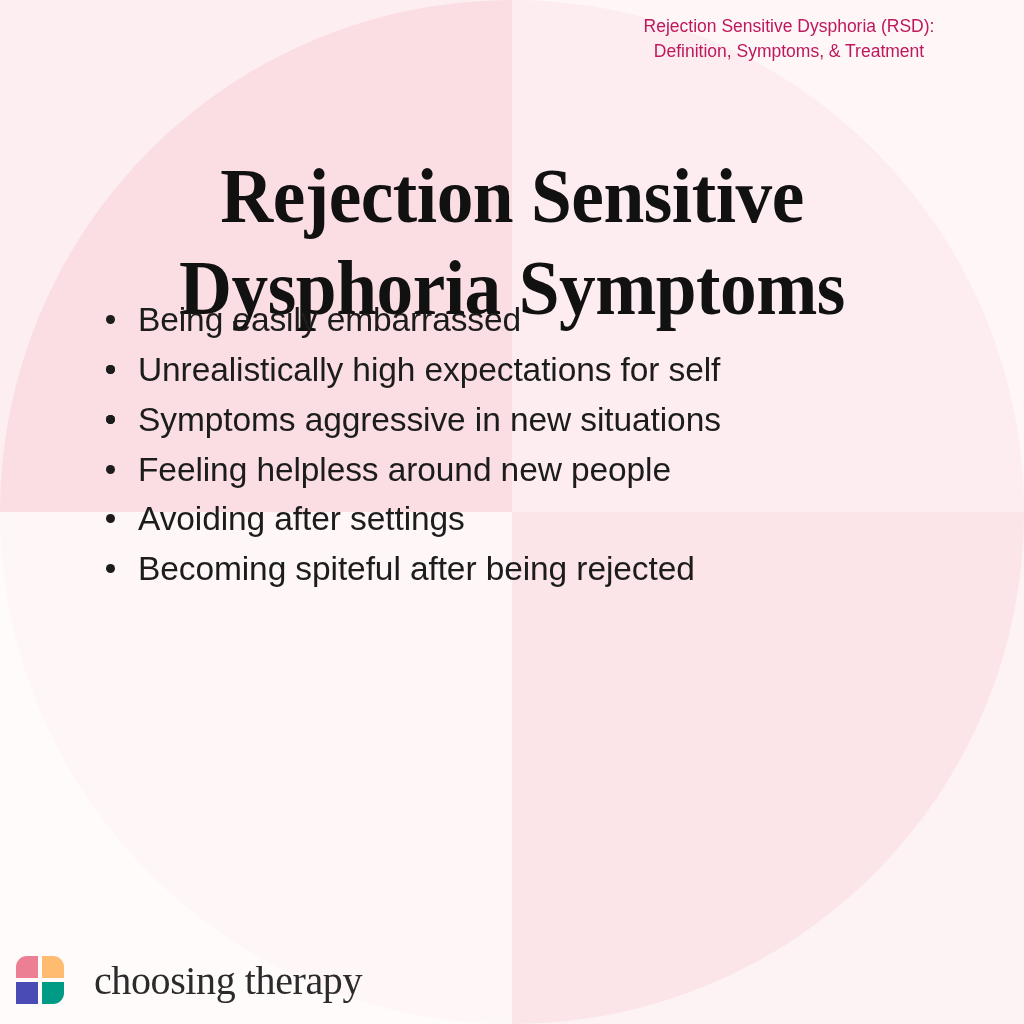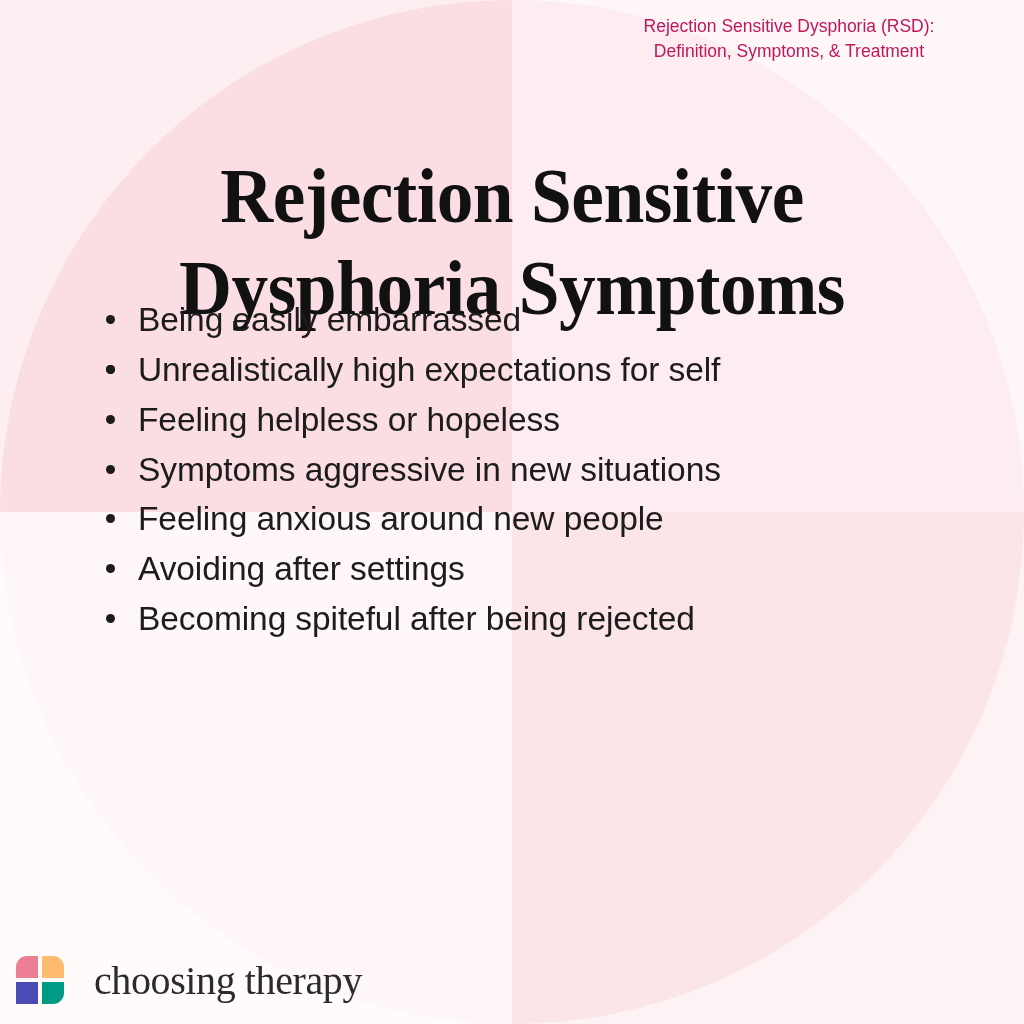--- a/index.html
+++ b/index.html
@@ -165,23 +165,23 @@
 
   <h1 class="title">
     <span class="title-line">Rejection Sensitive</span>
     <span class="title-line">Dysphoria Symptoms</span>
   </h1>
 
   <ul class="symptom-list" id="symptom-list">
       <li class="symptom-item"><span class="bullet-dot"></span><span>Being easily embarrassed</span></li>
       <li class="symptom-item"><span class="bullet-dot"></span></li>
       <li class="symptom-item"><span class="bullet-dot"></span><span>Unrealistically high expectations for self</span></li>
-      <li class="symptom-item"><span class="bullet-dot"></span><span>Feeling helpless or hopeless</span></li>
+      <li class="symptom-item"><span class="bullet-dot"></span></li>
       <li class="symptom-item"><span class="bullet-dot"></span><span>Symptoms aggressive in new situations</span></li>
-      <li class="symptom-item"><span class="bullet-dot"></span><span>Feeling anxious around new people</span></li>
+      <li class="symptom-item"><span class="bullet-dot"></span><span>Feeling helpless around new people</span></li>
       <li class="symptom-item"><span class="bullet-dot"></span><span>Avoiding after settings</span></li>
       <li class="symptom-item"><span class="bullet-dot"></span><span>Becoming spiteful after being rejected</span></li>
     </ul>
 
   <div class="logo">
     <div class="logo-mark">
       <span class="logo-q logo-q-tl"></span>
       <span class="logo-q logo-q-tr"></span>
       <span class="logo-q logo-q-bl"></span>
       <span class="logo-q logo-q-br"></span>

